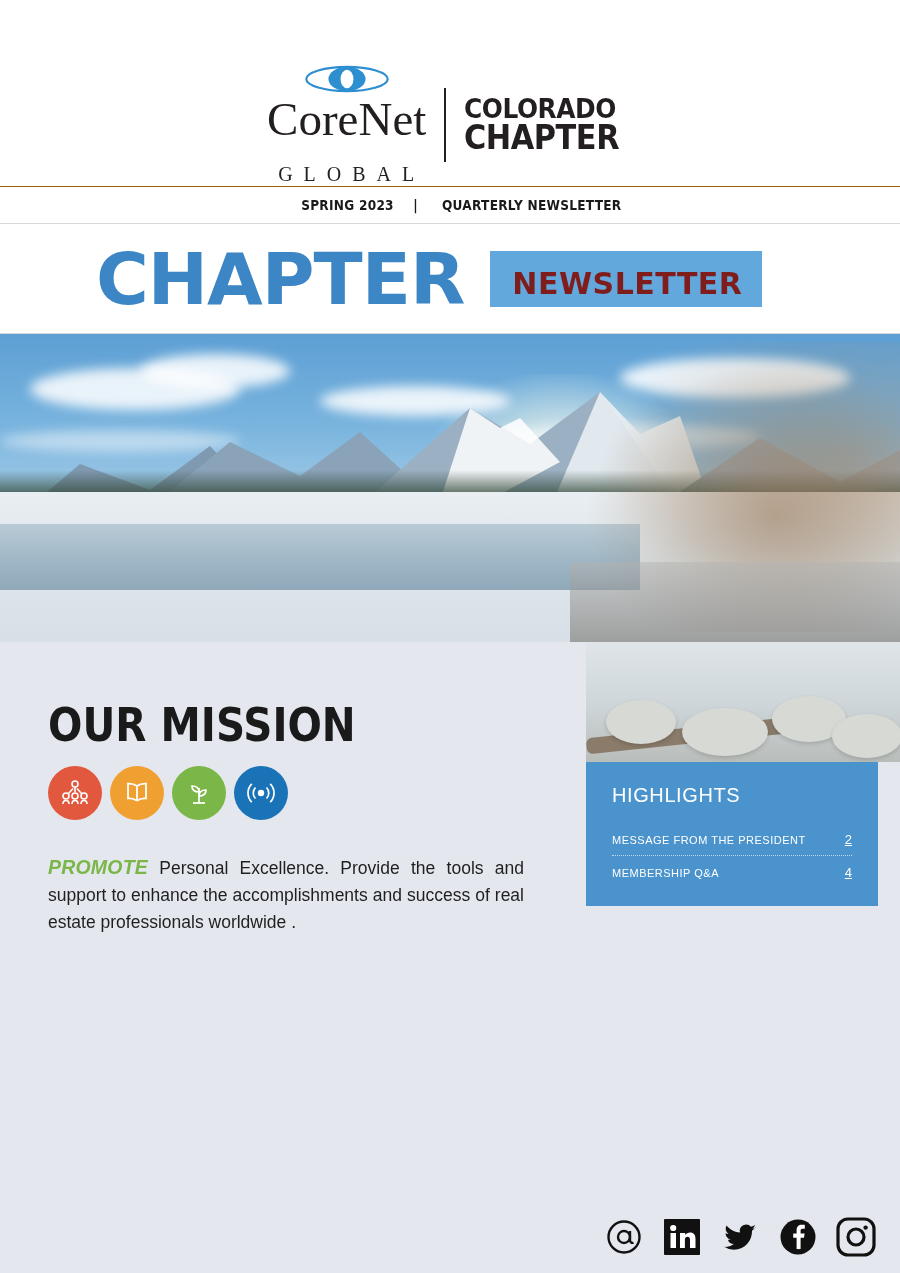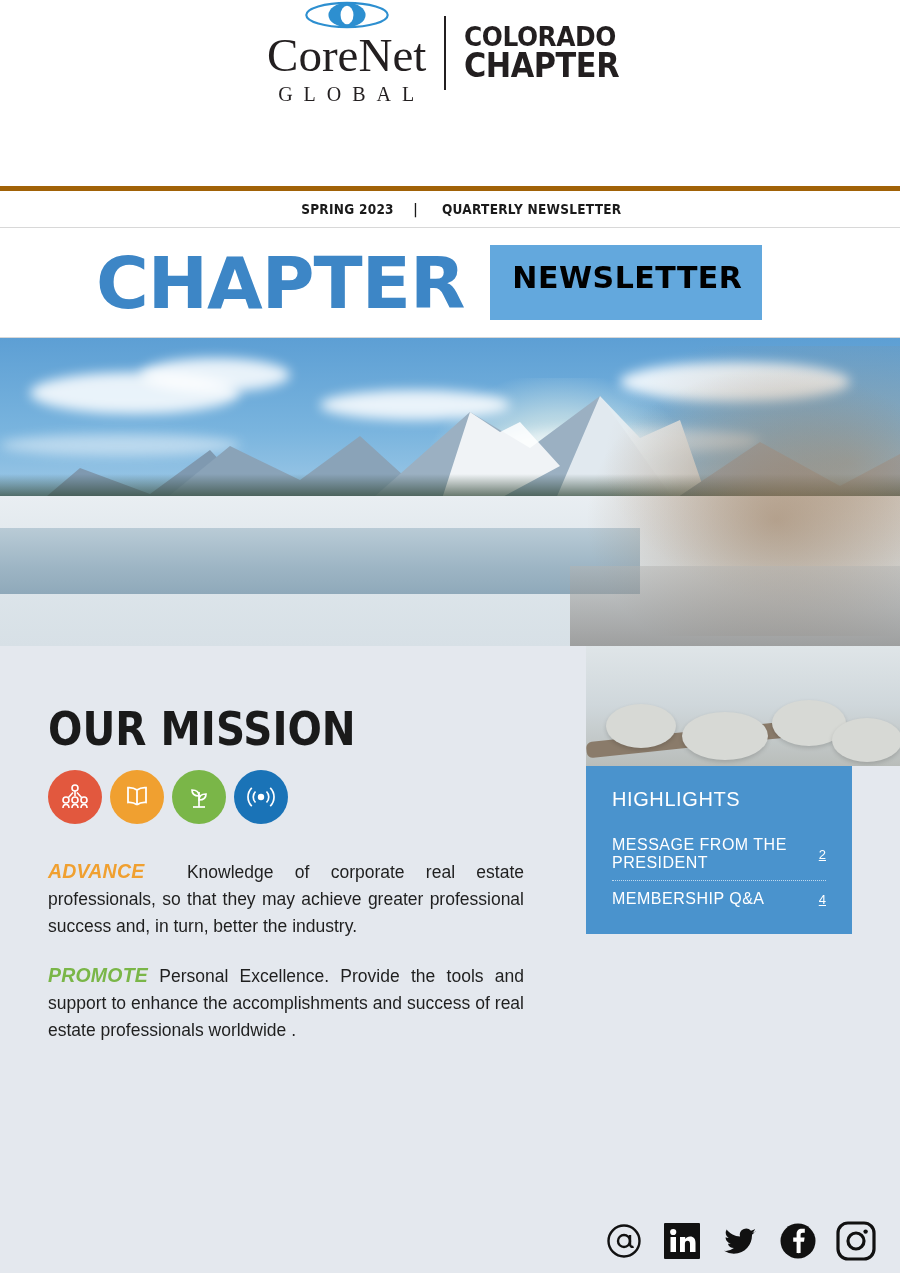--- a/index.html
+++ b/index.html
@@ -13,23 +13,23 @@
     font-family: "Liberation Sans", sans-serif;
     overflow: hidden;
     position: relative;
   }
 
   
   .masthead {
     height: 186px;
     background: #ffffff;
     display: flex;
-    align-items: flex-start;
+    align-items: flex-end;
     justify-content: center;
-    border-bottom: 5px solid #a16207;
+    border-bottom: 1px solid #a16207;
   }
   .logo-wrap {
     display: flex;
     align-items: center;
     gap: 18px;
   }
   .logo-left {
     display: flex;
     flex-direction: column;
     align-items: center;
@@ -45,21 +45,21 @@
     letter-spacing: 0px;
     color: #231f20;
     line-height: 1;
     font-weight: 400;
   }
   .logo-global {
     font-family: "Liberation Serif", serif;
     font-size: 20px;
     letter-spacing: 11px;
     color: #231f20;
-    margin-top: 4px;
+    margin-top: 20px;
     padding-left: 10px;
   }
   .logo-divider {
     width: 2px;
     height: 74px;
     background: #231f20;
   }
   .logo-right {
     display: flex;
     flex-direction: column;
@@ -121,26 +121,26 @@
     font-family: "DejaVu Sans", sans-serif;
     font-weight: bold;
     font-size: 72px;
     color: #3d86c6;
     letter-spacing: -1px;
     line-height: 1;
   }
   .title-badge {
     margin-left: 26px;
     background: #63a8dd;
-    color: #000000;
+    color: #7f1d1d;
     font-family: "DejaVu Sans", sans-serif;
     font-weight: bold;
     font-size: 30px;
     letter-spacing: 0.5px;
-    padding: 18px 20px 27px 22px;
+    padding: 18px 20px 8px 22px;
     line-height: 1;
   }
 
   
   .hero {
     position: relative;
     height: 308px;
     overflow: hidden;
   }
   .sky {
@@ -281,21 +281,21 @@
     background: #8a7b6a;
     transform: rotate(-6deg);
     border-radius: 6px;
   }
 
   
   .highlights {
     position: absolute;
     left: 586px;
     top: 120px;
-    width: 266px;
+    width: 292px;
     background: #4a93cd;
     color: #ffffff;
     box-sizing: border-box;
     padding: 22px 26px 18px 26px;
   }
   .hl-title {
     font-family: "Liberation Sans", sans-serif;
     font-size: 20px;
     letter-spacing: 0.6px;
     margin-bottom: 16px;
@@ -304,21 +304,21 @@
   .hl-row {
     display: flex;
     align-items: center;
     justify-content: space-between;
     border-bottom: 1px dotted rgba(255,255,255,0.65);
     padding: 9px 0 8px 0;
   }
   .hl-row:last-child { border-bottom: none; }
   .hl-label {
     font-family: "Liberation Sans", sans-serif;
-    font-size: 16px;
+    font-size: 11px;
     letter-spacing: 0.5px;
     color: #ffffff;
   }
   .hl-page {
     font-family: "Liberation Sans", sans-serif;
     font-size: 13px;
     color: #ffffff;
     text-decoration: underline;
     padding-left: 12px;
   }
@@ -456,23 +456,20 @@
       </div>
       <div class="mi" style="background:#1a73b7;">
         <svg width="34" height="34" viewBox="0 0 34 34" fill="none" stroke="#ffffff" stroke-width="1.7">
           <circle cx="17" cy="17" r="3.2" fill="#ffffff" stroke="none"></circle>
           <path d="M11.5 11.5a7.8 7.8 0 0 0 0 11M22.5 11.5a7.8 7.8 0 0 1 0 11"></path>
           <path d="M7.8 7.8a13 13 0 0 0 0 18.4M26.2 7.8a13 13 0 0 1 0 18.4"></path>
         </svg>
       </div>
     </div>
 
-    <p class="mission-p">
-      <span class="kw kw-advance">ADVANCE</span>&nbsp;&nbsp;<span>Knowledge of corporate real estate professionals, so that they may achieve greater professional success and, in turn, better the industry.</span>
-    </p>
 
 
     <p class="mission-p">
       <span class="kw kw-promote">PROMOTE</span>&nbsp;<span>Personal Excellence. Provide the tools and support to enhance the accomplishments and success of real estate professionals worldwide .</span>
     </p>
   </div>
 
   <div class="highlights">
     <div class="hl-title">HIGHLIGHTS</div>
 

